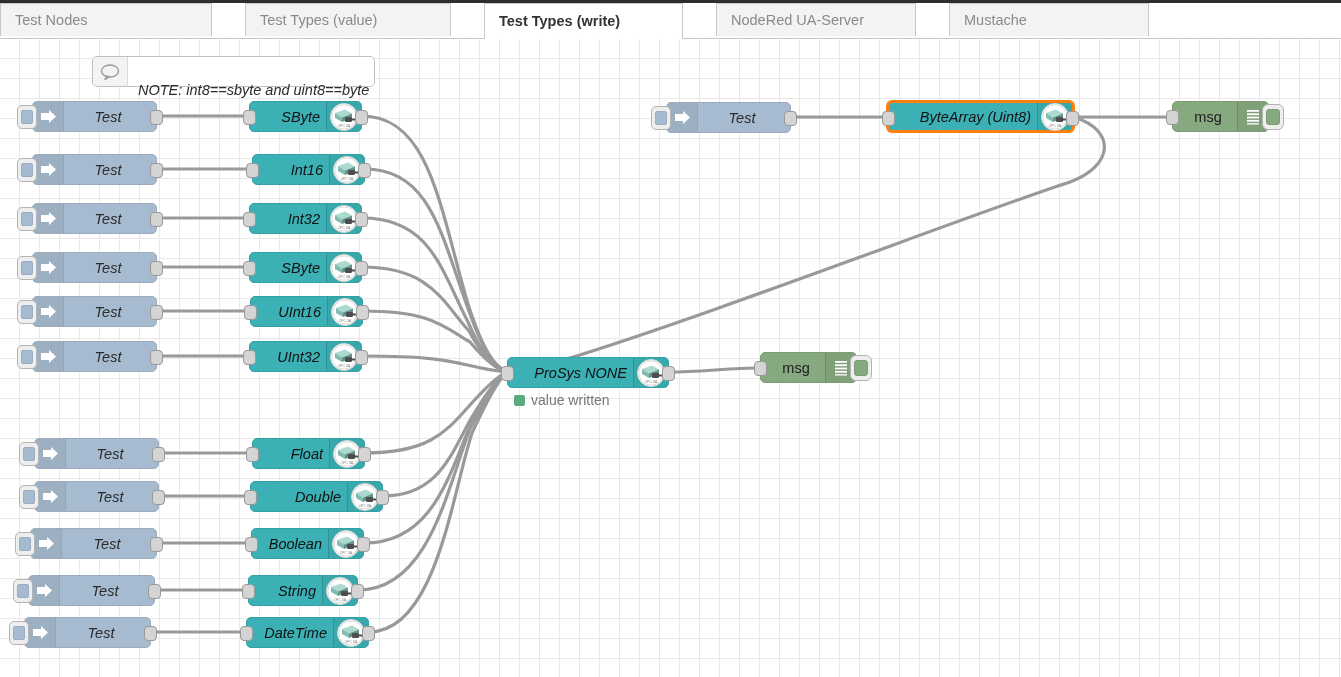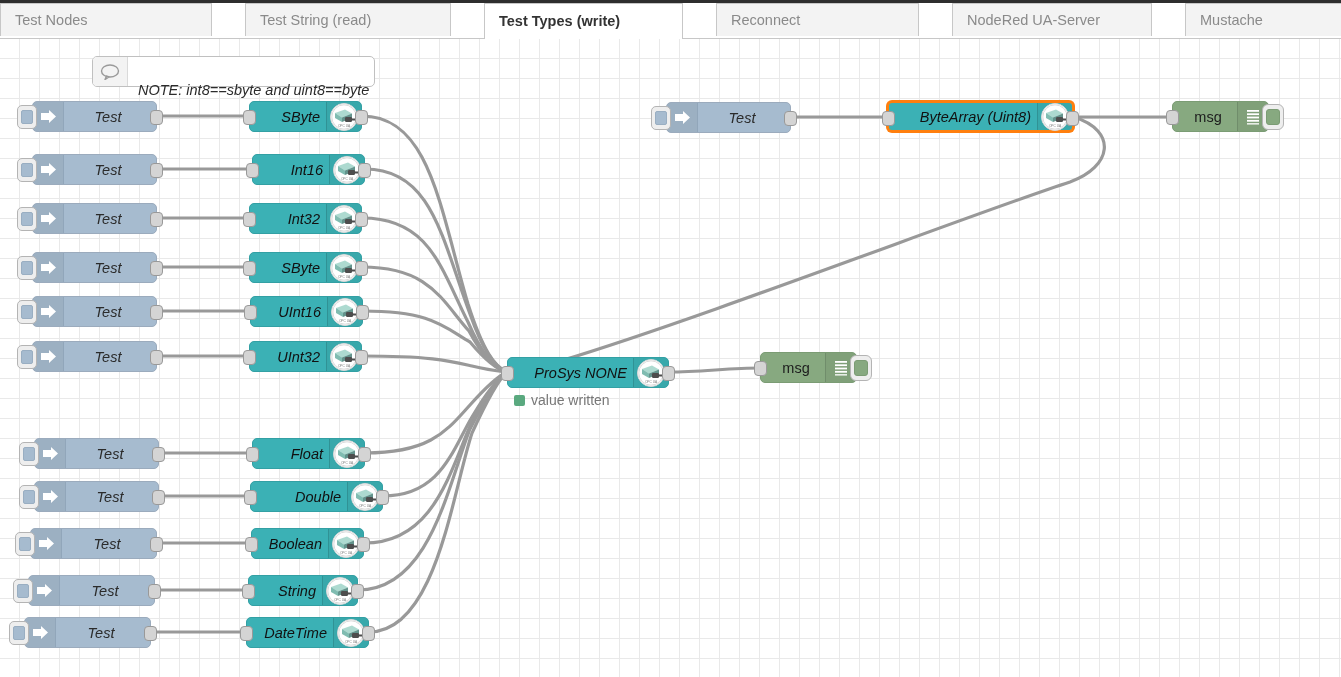--- a/index.html
+++ b/index.html
@@ -208,23 +208,22 @@
   .status .txt{font-size:14px;color:#777777;}
 </style>
 </head>
 <body>
 
 <div id="app">
 
   <div id="tabbar">
     <div class="tabs">
       <div class="tab t0"><span>Test Nodes</span></div>
-      <div class="tab t1"><span>Test String (read)</span></div>
+      <div class="tab t1"><span>Test Types (value)</span></div>
       <div class="tab t2 active"><span>Test Types (write)</span></div>
-      <div class="tab t3"><span>Reconnect</span></div>
       <div class="tab t4"><span>NodeRed UA-Server</span></div>
       <div class="tab t5"><span>Mustache</span></div>
     </div>
   </div>
 
   <div id="canvas">
 
     <svg id="wires" viewBox="0 0 1341 638">
 
       <path class="wire" d="M157,77 C195,77 215,77 249,77"></path>

